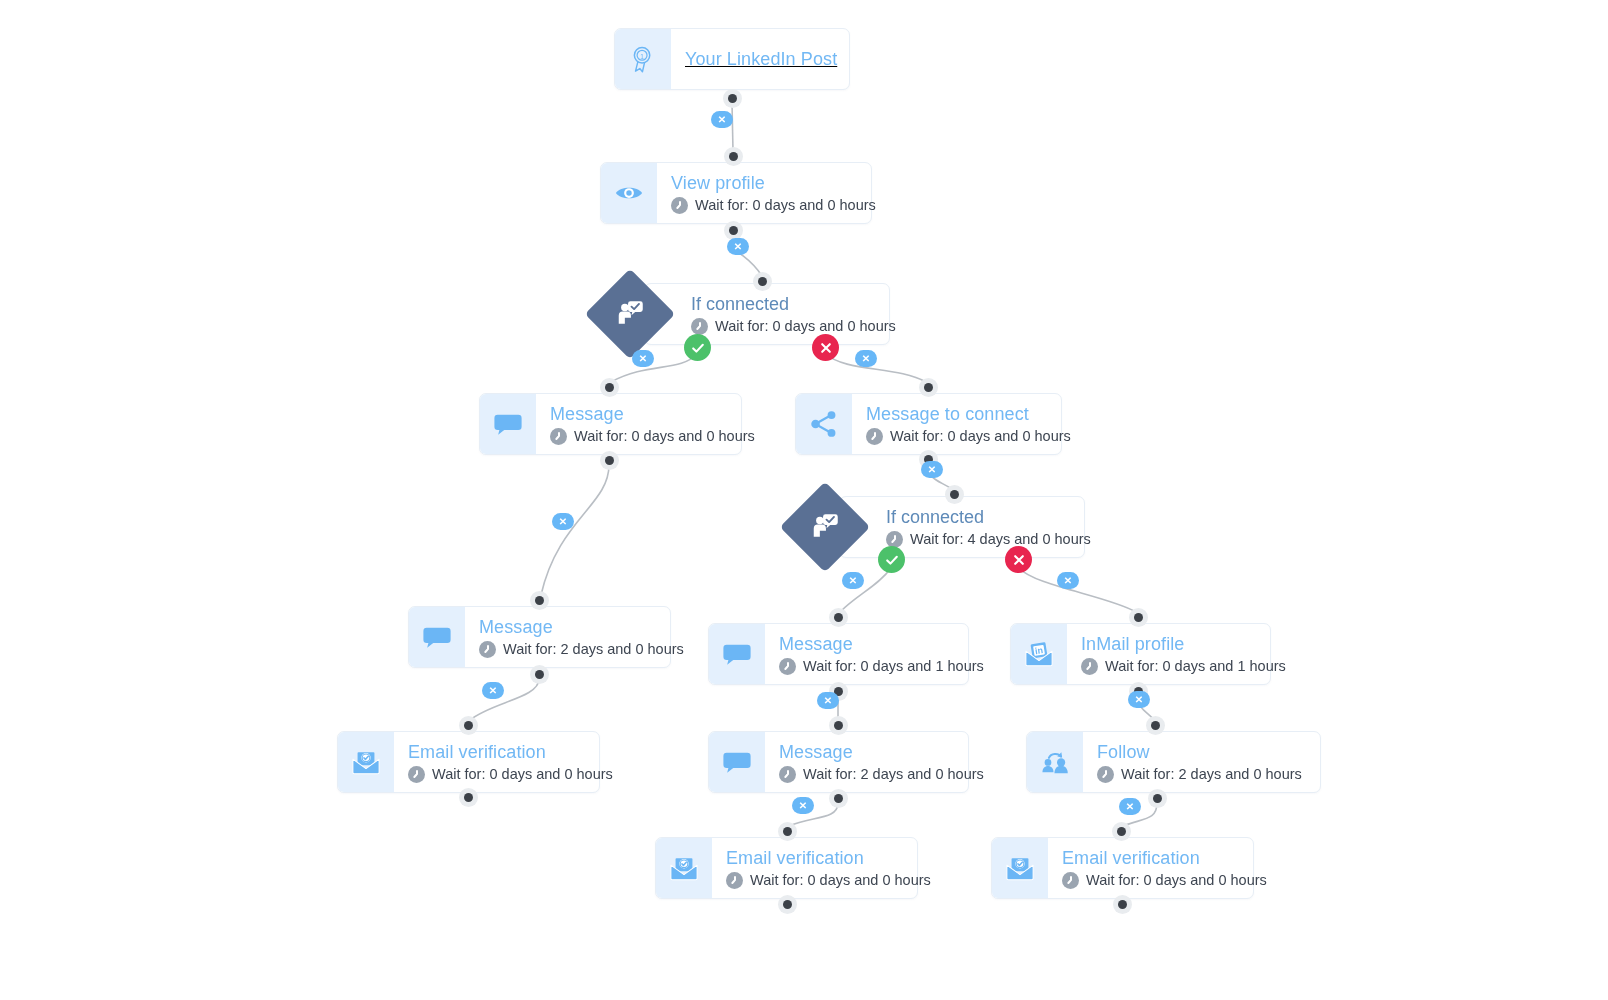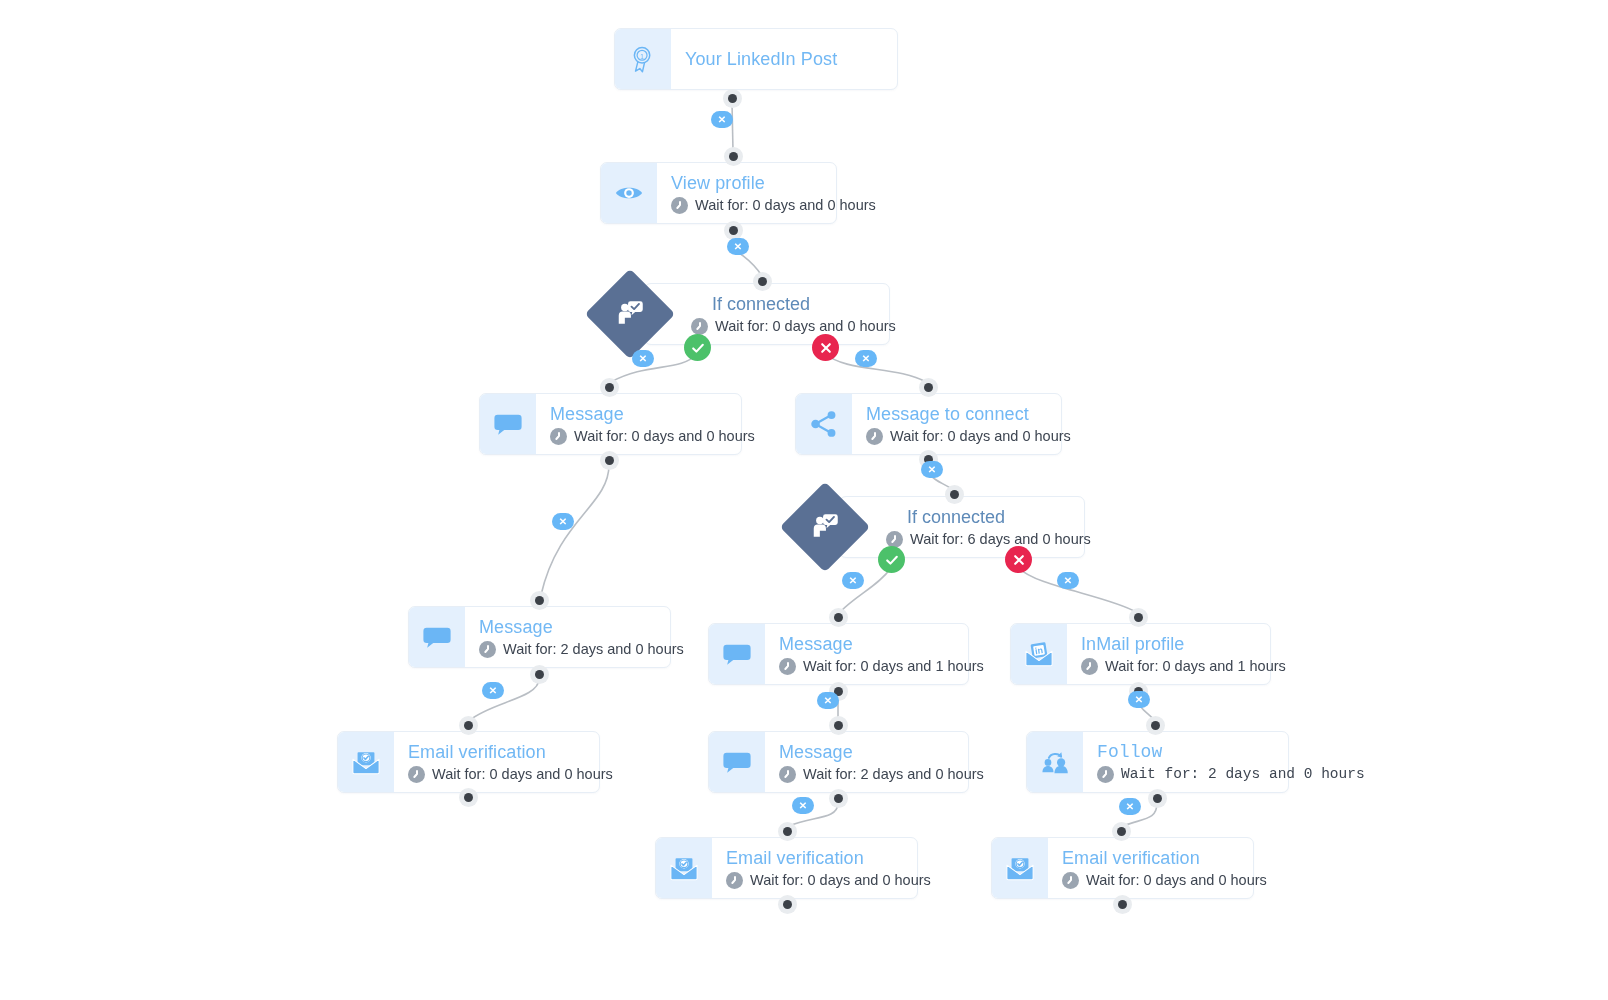--- a/index.html
+++ b/index.html
@@ -114,21 +114,20 @@
     display: flex;
     flex-direction: column;
     justify-content: center;
     padding: 0 18px 0 46px;
     white-space: nowrap;
   }
   .cond-node .title {
     color: #5e8ab8;
     font-size: 18px;
     line-height: 22px;
-    margin-left: 21px;
   }
   .cond-node .waitrow {
     display: flex;
     align-items: center;
     gap: 7px;
     margin-top: 3px;
   }
   .cond-node .waittext {
     color: #3d4551;
     font-size: 14.5px;
@@ -213,34 +212,34 @@
       <path d="M 609 465 C 609 505, 558 520, 541 595" fill="none" stroke="#b9bec4" stroke-width="1.6"></path>
       <path d="M 928 464 C 928 480, 938 480, 952 489" fill="none" stroke="#b9bec4" stroke-width="1.6"></path>
       <path d="M 891 568 C 878 586, 858 594, 840 612" fill="none" stroke="#b9bec4" stroke-width="1.6"></path>
       <path d="M 1019 568 C 1035 586, 1108 596, 1136 612" fill="none" stroke="#b9bec4" stroke-width="1.6"></path>
       <path d="M 539 679 C 539 698, 492 702, 470 720" fill="none" stroke="#b9bec4" stroke-width="1.6"></path>
       <path d="M 838 696 L 838 720" fill="none" stroke="#b9bec4" stroke-width="1.6"></path>
       <path d="M 1138 696 C 1138 710, 1148 712, 1154 720" fill="none" stroke="#b9bec4" stroke-width="1.6"></path>
       <path d="M 838 803 C 838 820, 812 816, 789 826" fill="none" stroke="#b9bec4" stroke-width="1.6"></path>
       <path d="M 1157 803 C 1157 820, 1144 818, 1123 826" fill="none" stroke="#b9bec4" stroke-width="1.6"></path>
     </svg>
-<div class="node" style="left: 614px; top: 28px; width: 284px;">
+<div class="node" style="left: 614px; top: 28px; width: 236px; text-decoration: underline;">
       <div class="iconbox">
         <svg width="30" height="30" viewBox="0 0 32 32">
           <circle cx="15" cy="12" r="8.2" fill="none" stroke="#6bb6f5" stroke-width="1.6"></circle>
           <circle cx="15" cy="12" r="5.3" fill="none" stroke="#6bb6f5" stroke-width="1.3"></circle>
           <text x="15" y="15.6" font-size="7" text-anchor="middle" fill="#6bb6f5" font-family="Liberation Sans">1</text>
           <path d="M10.5 19 L8 29 L12.6 26.2 L15.4 29.6 L17.6 20" fill="none" stroke="#6bb6f5" stroke-width="1.5" stroke-linejoin="round"></path>
         </svg>
       </div>
       <div class="body">
         <div class="title">Your LinkedIn Post</div>
       </div>
     </div>
-    <div class="node" style="left: 600px; top: 162px; width: 237px;">
+    <div class="node" style="left: 600px; top: 162px; width: 272px;">
       <div class="iconbox">
         <svg width="30" height="30" viewBox="0 0 32 32">
           <path d="M2 16 C7 8.5 25 8.5 30 16 C25 23.5 7 23.5 2 16 Z" fill="#6bb6f5"></path>
           <circle cx="16" cy="16" r="5.2" fill="#ffffff"></circle>
           <circle cx="16" cy="16" r="2.9" fill="#6bb6f5"></circle>
         </svg>
       </div>
       <div class="body">
         <div class="title">View profile</div>
         <div class="waitrow">
@@ -305,21 +304,21 @@
           <circle cx="10.5" cy="9" r="4" fill="#ffffff"></circle>
           <path d="M4 26.5 L4 17.5 A4.2 4.2 0 0 1 8.2 13.3 L12.8 13.3 A4.2 4.2 0 0 1 17 17.5 L17 20 L10.5 20 L10.5 26.5 Z" fill="#ffffff"></path>
           <path d="M16.5 2.5 H27 A2.6 2.6 0 0 1 29.6 5.1 V11.2 A2.6 2.6 0 0 1 27 13.8 H21.5 L17.6 17.2 L18.4 13.8 H16.5 A2.6 2.6 0 0 1 13.9 11.2 V5.1 A2.6 2.6 0 0 1 16.5 2.5 Z" fill="#ffffff"></path>
           <path d="M17.6 8.2 L20.4 10.8 L25.6 5.2" fill="none" stroke="#5a7094" stroke-width="2" stroke-linecap="round" stroke-linejoin="round"></path>
         </svg>
       </div>
       <div class="card" style="width: 246px;">
         <div class="title">If connected</div>
         <div class="waitrow">
           <span class="clock"></span>
-          <span class="waittext">Wait for: 6 days and 0 hours</span>
+          <span class="waittext">Wait for: 4 days and 0 hours</span>
         </div>
       </div>
     </div>
     <div class="node" style="left: 408px; top: 606px; width: 263px;">
       <div class="iconbox">
         <svg width="30" height="30" viewBox="0 0 32 32">
           <path d="M5 6 H27 A3.5 3.5 0 0 1 30.5 9.5 V19 A3.5 3.5 0 0 1 27 22.5 H12 L5.5 27.5 L6.8 22.5 H5 A3.5 3.5 0 0 1 1.5 19 V9.5 A3.5 3.5 0 0 1 5 6 Z" fill="#6bb6f5"></path>
         </svg>
       </div>
       <div class="body">
@@ -386,21 +385,21 @@
         </svg>
       </div>
       <div class="body">
         <div class="title">Message</div>
         <div class="waitrow">
           <span class="clock"></span>
           <span class="waittext">Wait for: 2 days and 0 hours</span>
         </div>
       </div>
     </div>
-    <div class="node" style="left: 1026px; top: 731px; width: 263px; font-family: Liberation Mono, monospace;">
+    <div class="node" style="left: 1026px; top: 731px; width: 295px;">
       <div class="iconbox">
         <svg width="30" height="30" viewBox="0 0 32 32">
           <circle cx="8.5" cy="16.5" r="3.6" fill="#6bb6f5"></circle>
           <path d="M2.6 27 C2.6 22.4 5.3 20.2 8.5 20.2 C11.7 20.2 14.4 22.4 14.4 27 Z" fill="#6bb6f5"></path>
           <circle cx="22.5" cy="16.5" r="4.4" fill="#6bb6f5"></circle>
           <path d="M15.4 28 C15.4 22.6 18.6 20 22.5 20 C26.4 20 29.6 22.6 29.6 28 Z" fill="#6bb6f5"></path>
           <path d="M9.5 11.6 C11.6 6.6 19.4 6 22.4 10.2" fill="none" stroke="#6bb6f5" stroke-width="2.2" stroke-linecap="round"></path>
           <path d="M22.8 5.6 L23.6 10.9 L18.4 10.2 Z" fill="#6bb6f5"></path>
         </svg>
       </div>

